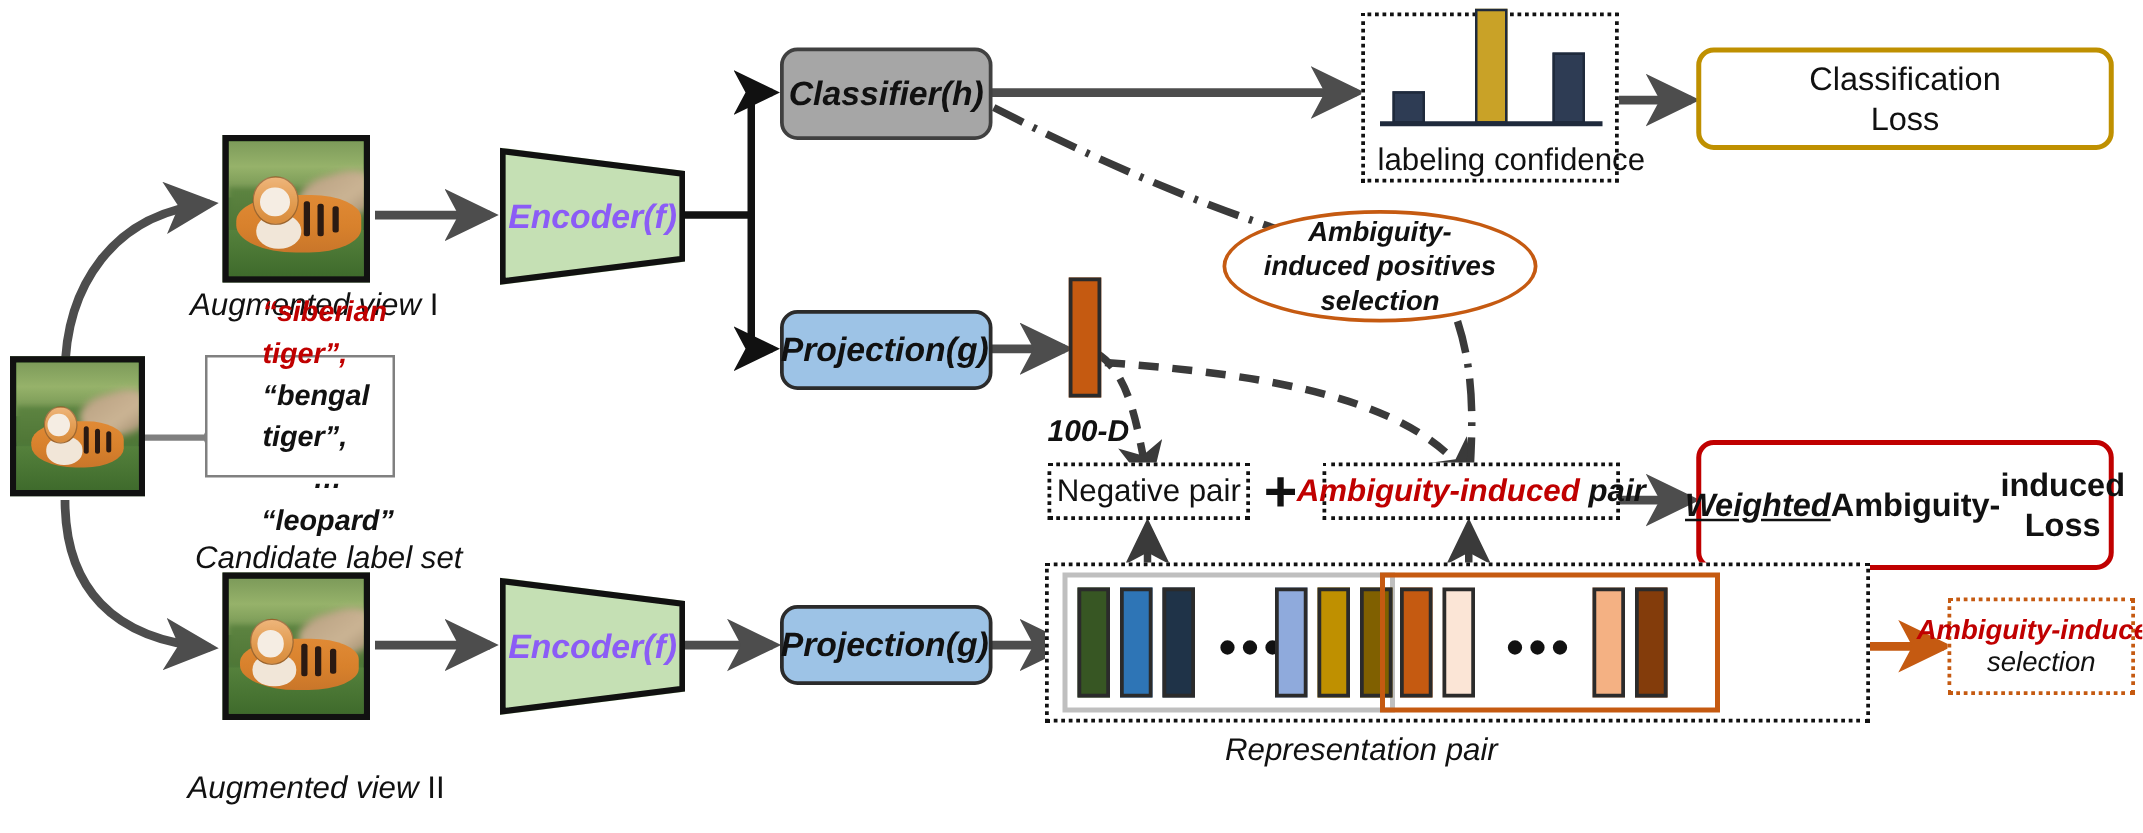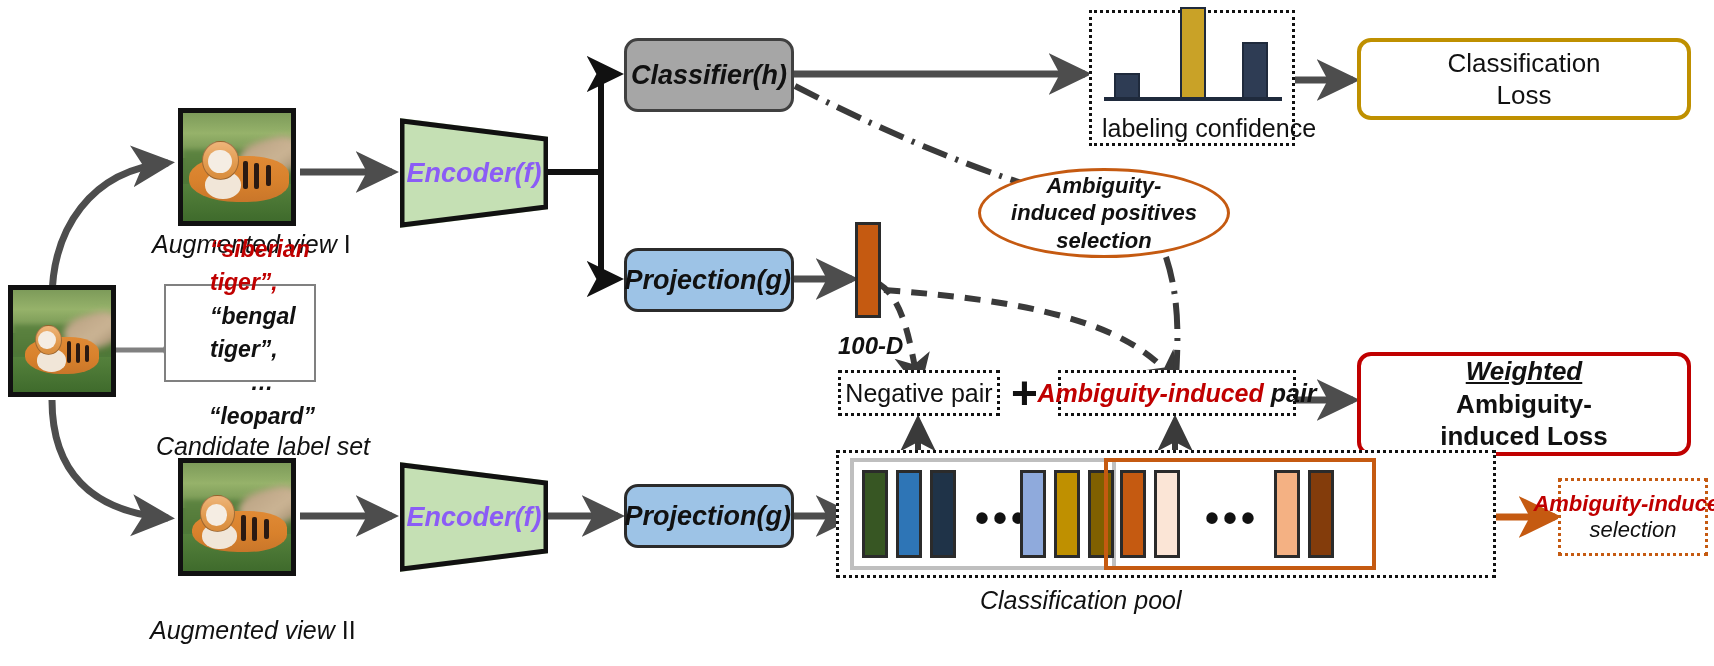--- a/index.html
+++ b/index.html
@@ -316,21 +316,21 @@
   <div class="pairbox" style="left:838px; top:370px; width:162px; height:46px;">
     <span>Negative pair</span>
   </div>
   <div class="plus" style="left:1011px; top:370px;">+</div>
   <div class="pairbox" style="left:1058px; top:370px; width:238px; height:46px;">
     <span class="red-bi">Ambiguity-induced</span>
     <span>&nbsp;</span>
     <span class="blk-bi">pair</span>
   </div>
 
-  <div class="roundbox loss-box loss-amb" style="left:1357px; top:352px; width:334px; height:104px; flex-direction:column;">
+  <div class="roundbox loss-box loss-amb" style="left:1357px; top:352px; width:334px; height:104px; flex-direction:row;">
     <span style="font-style:italic; text-decoration:underline;">Weighted</span>
     <span>Ambiguity-</span>
     <span>induced Loss</span>
   </div>
 
   <div class="dotbox" style="left:836px; top:450px; width:660px; height:128px;"></div>
 
   <div class="group-gray" style="left:850px; top:458px; width:266px; height:112px;"></div>
   <div class="repbar" style="left:862px; top:470px; width:26px; height:88px; background:#375623;"></div>
   <div class="repbar" style="left:896px; top:470px; width:26px; height:88px; background:#2e75b6;"></div>
@@ -340,20 +340,20 @@
   <div class="repbar" style="left:1054px; top:470px; width:26px; height:88px; background:#bf9000;"></div>
   <div class="repbar" style="left:1088px; top:470px; width:26px; height:88px; background:#806000;"></div>
 
   <div class="group-orange" style="left:1104px; top:458px; width:272px; height:112px;"></div>
   <div class="repbar" style="left:1120px; top:470px; width:26px; height:88px; background:#c55a11;"></div>
   <div class="repbar" style="left:1154px; top:470px; width:26px; height:88px; background:#fbe5d6;"></div>
   <div class="dots" style="left:1205px; top:498px;">•••</div>
   <div class="repbar" style="left:1274px; top:470px; width:26px; height:88px; background:#f4b183;"></div>
   <div class="repbar" style="left:1308px; top:470px; width:26px; height:88px; background:#833c0b;"></div>
 
-  <div class="caption" style="left:980px; top:586px;">Classification pool</div>
+  <div class="caption" style="left:980px; top:586px;">Representation pair</div>
 
   <div class="dotbox dotbox-orange" style="left:1558px; top:478px; width:150px; height:78px; display:flex; flex-direction:column; align-items:center; justify-content:center;">
     <span class="red-bi" style="font-size:22px; white-space:nowrap;">Ambiguity-induced</span>
     <span class="blk-i" style="font-size:22px;">selection</span>
   </div>
 
 </div>
 
 </body></html>

